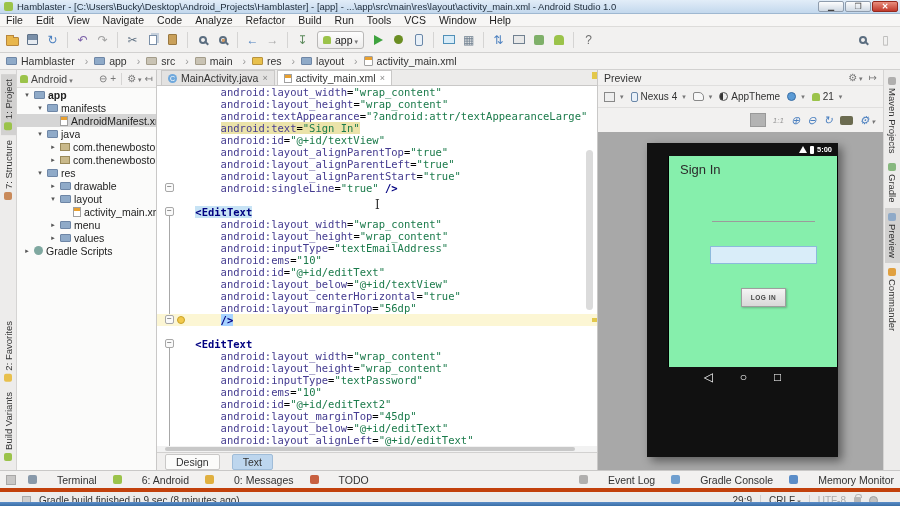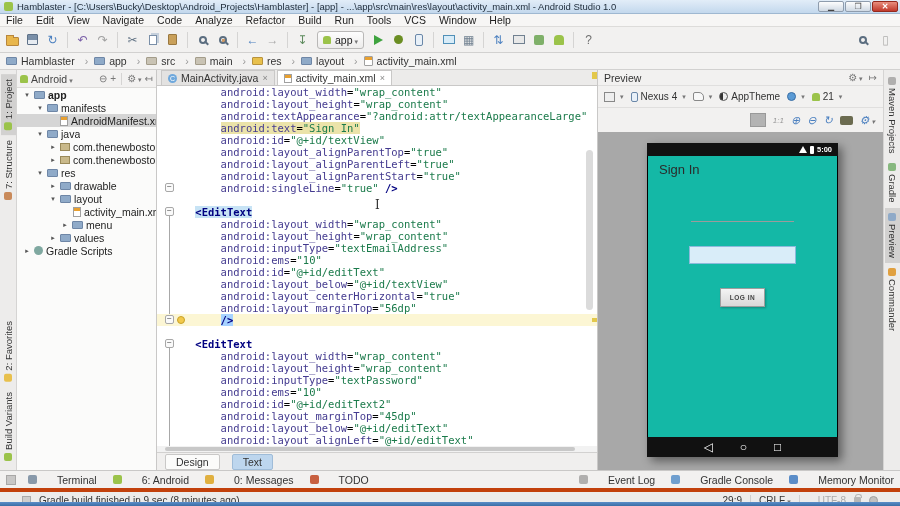--- a/index.html
+++ b/index.html
@@ -159,21 +159,21 @@
   #pv-cam { width:13px; height:9px; background:#6B6B50; border-radius:2px; }
   #canvas { position:absolute; top:62px; left:0; width:286px; height:338px; background:#A8A8A8; }
 
   
   #phone { position:absolute; left:49px; top:11px; width:191px; height:314px; background:#111;
     box-shadow:4px 4px 9px rgba(0,0,0,.45); }
   #pstatus { height:13px; display:flex; align-items:center; justify-content:flex-end; gap:3px; padding-right:6px; }
   .wifi { width:0; height:0; border-left:4px solid transparent; border-right:4px solid transparent; border-bottom:7px solid #fff; }
   .batt { width:4px; height:8px; background:#fff; border-radius:1px; }
   #ptime { color:#fff; font-size:7.5px; font-weight:bold; }
-  #pcontent { position:relative; height:281px; background:#14b8a6; border-left:1px solid #000; border-right:1px solid #000; }
+  #pcontent { position:relative; height:211px; background:#86efac; border-left:1px solid #000; border-right:1px solid #000;margin-left:21px; }
   #ptitle { position:absolute; left:11px; top:6px; font-size:13px; color:#2b2b2b; }
   #pline { position:absolute; top:65px; left:43px; width:103px; height:1px; background:#9B9B9B; }
   #pbox { position:absolute; top:90px; left:41px; width:107px; height:18px; background:#D9EDF9; border:1px solid #8CBADC; }
   #pbtn { position:absolute; top:132px; left:72px; width:45px; height:19px;
     background:linear-gradient(#F4F4F4,#D8D8D8); border:1px solid #9E9E9E; box-shadow:1px 1px 2px rgba(0,0,0,.25);
     display:flex; align-items:center; justify-content:center; font-size:6.5px; font-weight:bold; color:#444; letter-spacing:.5px; }
   #pnav { height:20px; display:flex; align-items:center; justify-content:center; gap:27px; }
   #pnav span { color:#fff; font-size:12px; line-height:1; }
 
   
@@ -183,21 +183,21 @@
   .bi { width:9px; height:9px; border-radius:2px; display:inline-block; }
   #twb-right { margin-left:auto; display:flex; }
   #twb-right .bwb { margin-right:0; margin-left:16px; }
   #twb-switch { width:10px; height:10px; background:#C8C7C6; border:1px solid #A8A7A6; margin-right:12px; }
 
   #statusbar { position:absolute; top:488px; left:0; width:900px; height:20px; background:#EDECEB;
     border-top:4px solid #c2410c; display:flex; align-items:center; padding:0 22px; font-size:10px; color:#333; }
   #sb-icon { width:9px; height:9px; background:#CFCECD; border:1px solid #AAA; margin-right:8px; }
   #sb-right { margin-left:auto; display:flex; align-items:center; gap:8px; }
   .sbsep { width:1px; height:10px; background:#D0CFCE; }
-  #sb-enc { color:#AAA;margin-left:10px; }
+  #sb-enc { color:#AAA; }
   #sb-lock { width:7px; height:6px; background:#B8B7B6; border-radius:1px; position:relative; }
   #sb-lock::before { content:""; position:absolute; top:-3px; left:1px; width:5px; height:3px;
     border:1px solid #B8B7B6; border-bottom:none; border-radius:3px 3px 0 0; }
   #sb-face { width:9px; height:9px; border-radius:50%; background:#C2C1C0; border:1px solid #A0A0A0; }
   #winborder { position:absolute; top:502px; left:0; width:900px; height:4px;
     background:linear-gradient(#5B8DC8,#3A6EA5); }
 </style>
 </head>
 <body>
 
@@ -413,21 +413,21 @@
         <div class="trow" style="padding-left: 32px;">
           <span class="chev">▾</span>
           <span class="ti ti-folder"></span>
           <span class="tl">layout</span>
         </div>
         <div class="trow" style="padding-left: 45px;">
           <span class="chev"></span>
           <span class="ti ti-file"></span>
           <span class="tl">activity_main.xml</span>
         </div>
-        <div class="trow" style="padding-left: 44px;">
+        <div class="trow" style="padding-left: 32px;">
           <span class="chev">▸</span>
           <span class="ti ti-folder"></span>
           <span class="tl">menu</span>
         </div>
         <div class="trow" style="padding-left: 32px;">
           <span class="chev">▸</span>
           <span class="ti ti-folder"></span>
           <span class="tl">values</span>
         </div>
         <div class="trow" style="padding-left: 6px;">

